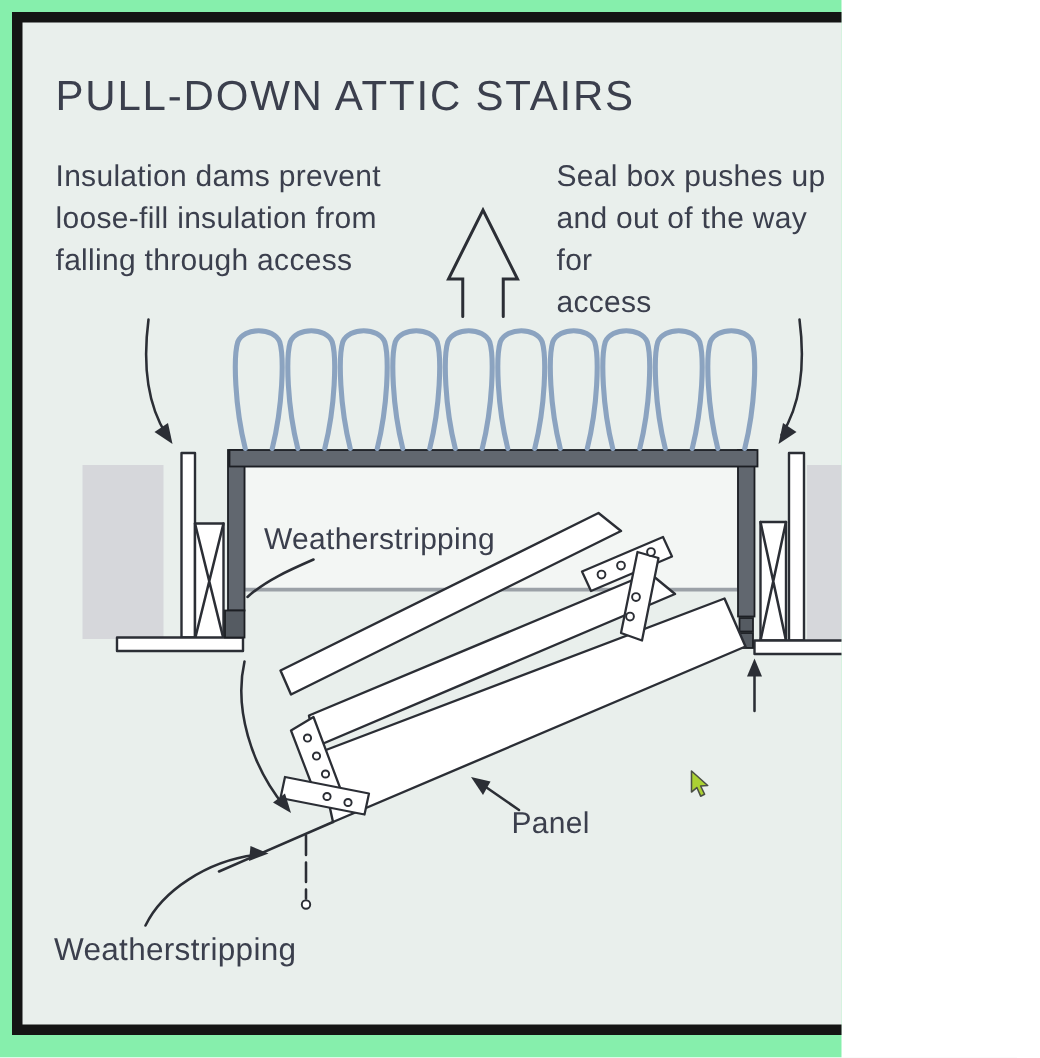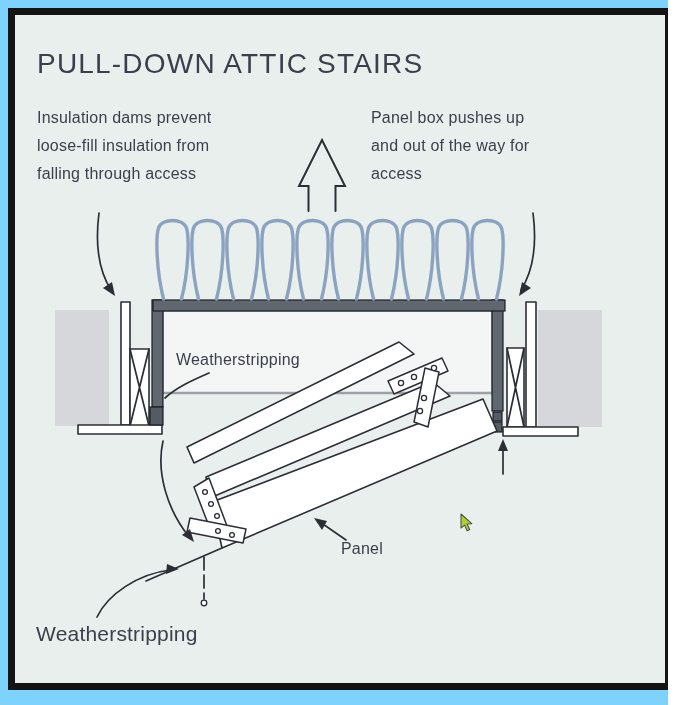--- a/index.html
+++ b/index.html
@@ -1,21 +1,21 @@
 <!DOCTYPE html>
 <html style="--background: #e9efec; --border: #141414; --text: #3b3f4d; --line: #2b2e35; --insulation: #8ba3c0; --frame: #61676f; --frame_dark: #555b62; --drywall: #d6d7db; --box_interior: #f3f6f4; --hatch_line: #9ba1a7; --board: #ffffff; --cursor: #abd133;"><head>
 <meta charset="utf-8">
 <style>
   html,body{margin:0;padding:0;background:#ffffff;}
-  .page{position:relative;width:668px;height:705px;background:#7dd3fc;overflow:hidden;
+  .page{position:relative;width:561px;height:705px;background:#86efac;overflow:hidden;
         font-family:"Liberation Sans","DejaVu Sans",sans-serif;color:var(--text,#3b3f4d);}
   .frame{position:absolute;left:8px;top:8px;width:650px;height:668px;
          border:7px solid var(--border,#141414);background:var(--background,#e9efec);}
   .overlay{position:absolute;left:0;top:0;width:693px;height:705px;pointer-events:none;}
-  .txt{position:absolute;white-space:pre-line;line-height:28px;font-size:16px;letter-spacing:0.2px;}
+  .txt{position:absolute;white-space:pre-line;line-height:28px;font-size:20px;letter-spacing:0.2px;}
   .title{position:absolute;left:37px;top:48px;font-size:28px;letter-spacing:1.2px;white-space:nowrap;}
   
   .ln{stroke:var(--line,#2b2e35);fill:none;stroke-width:1.7;stroke-linecap:round;}
   .thick{stroke-width:2;}
   .board{fill:var(--board,#fff);stroke:var(--line,#2b2e35);stroke-width:1.6;stroke-linejoin:round;}
   .bracket{fill:var(--board,#fff);stroke:var(--line,#2b2e35);stroke-width:1.5;stroke-linejoin:round;}
   .hole{fill:var(--board,#fff);stroke:var(--line,#2b2e35);stroke-width:1.3;}
   .framebar{fill:var(--frame,#61676f);stroke:#1c1f24;stroke-width:1.2;}
   .frameblock{fill:var(--frame_dark,#555b62);stroke:#1c1f24;stroke-width:1.2;}
   .drywall{fill:var(--drywall,#d6d7db);stroke:none;}
@@ -128,19 +128,19 @@
       <polygon class="head" points="503,439 498,451 508,451"></polygon>
     </g>
 
     <path class="cursor" transform="translate(461,514) scale(1.15)" d="M0,0 L0,12.2 L3.1,9.6 L5.3,14.6 L7.6,13.5 L5.3,8.7 L9.4,8.4 Z"></path>
   </svg>
 
   <div class="title">PULL-DOWN ATTIC STAIRS</div>
   <div class="txt" style="left:37px;top:104px;">Insulation dams prevent
 loose-fill insulation from
 falling through access</div>
-  <div class="txt" style="left:371px;top:104px;">Panel box pushes up
+  <div class="txt" style="left:371px;top:104px;">Seal box pushes up
 and out of the way for
 access</div>
   <div class="txt" style="left:176px;top:346px;">Weatherstripping</div>
   <div class="txt" style="left:341px;top:535px;text-align:center;">Panel</div>
   <div class="txt" style="left:36px;top:620px;font-size:21px;">Weatherstripping</div>
 </div>
 
 </body></html>

